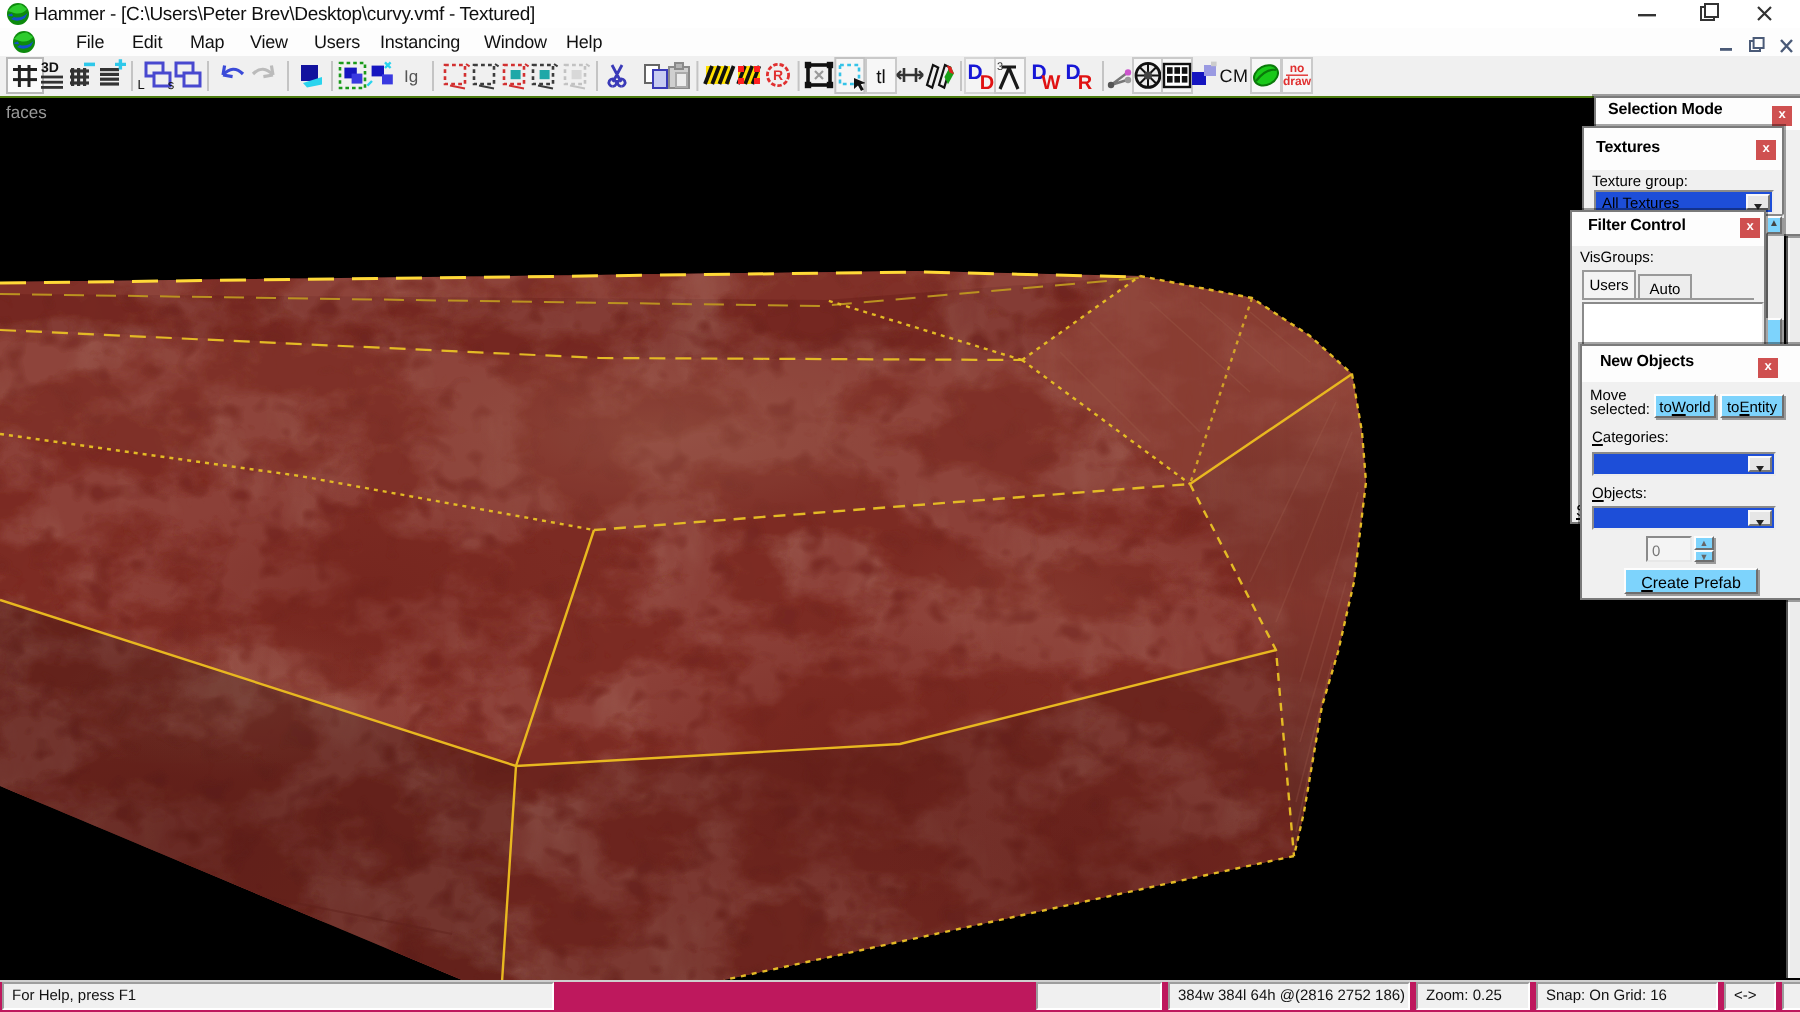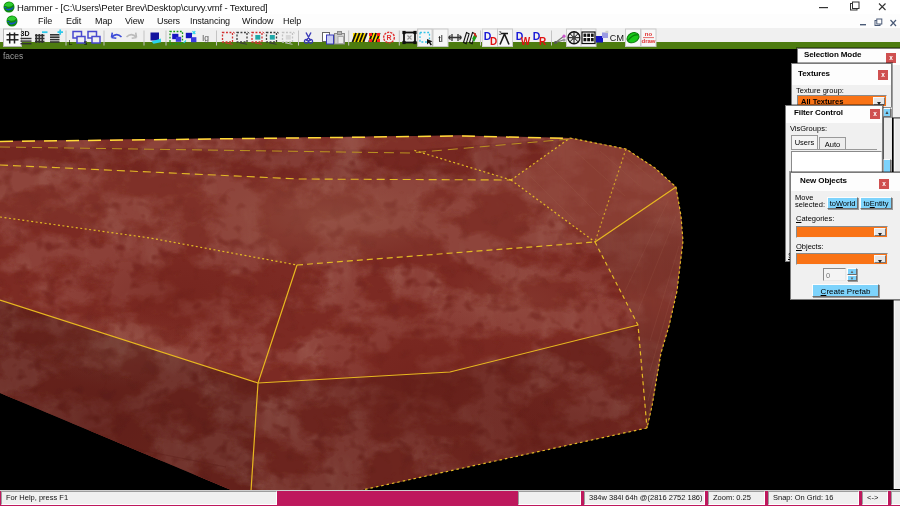--- a/index.html
+++ b/index.html
@@ -7,35 +7,35 @@
   body { font-family:"Liberation Sans", sans-serif; background:#000; position:relative; }
   #app { position:absolute; left:0; top:0; width:900px; height:506px; }
   
   #titlebar { position:absolute; left:0; top:0; width:900px; height:14px; background:#ffffff; }
   #titletext { position:absolute; left:17px; top:1.5px; font-size:9.5px; letter-spacing:-0.15px; color:#101010; white-space:nowrap; }
   .wbtn { position:absolute; top:0; color:#222; font-size:10px; }
   
   #menubar { position:absolute; left:0; top:14px; width:900px; height:14px; background:#fdfdfd; }
   .menuitem { position:absolute; top:2px; font-size:9px; letter-spacing:-0.1px; color:#111; }
   
-  #toolbar { position:absolute; left:0; top:28px; width:900px; height:21px; background:#f0f0f0; border-bottom:7px solid #4d7c0f; }
+  #toolbar { position:absolute; left:0; top:28px; width:900px; height:21px; background:#f0f0f0; border-bottom:1px solid #4d7c0f; }
   
   #viewport { position:absolute; left:0; top:50px; width:900px; height:440px; background:#000; }
   #camlabel { position:absolute; left:3px; top:51px; font-size:8.5px; color:#9a9a9a; }
   
   #statusbar { position:absolute; left:0; top:490px; width:900px; height:16px; background:#be185d; font-size:7.5px; color:#111;padding-left:36px; }
   .sseg { position:absolute; top:1px; height:14px; border:1px solid; border-color:#9d9d9d #fff #fff #9d9d9d; background:#f0f0f0; padding:1px 4px 0 4px; white-space:nowrap; overflow:hidden; }
   
   .panel { position:absolute; background:#f0f0f0; border:1px solid #7a7a7a; box-shadow:0 0 0 1px rgba(0,0,0,0.35); }
   .ptitle { position:absolute; left:0; top:0; right:0; height:17px; background:#fdfdfd; }
   .ptext { position:absolute; left:9px; top:2px; font-size:8px; font-weight:bold; letter-spacing:-0.1px; color:#000; }
   .pclose { position:absolute; width:10px; height:10px; background:#cf5050; color:#fff; font-size:6.5px; text-align:center; line-height:10px; font-weight:bold; }
   .lbl { position:absolute; font-size:7.5px; color:#000; white-space:nowrap; }
   .sunken { position:absolute; border:1px solid; border-color:#8a8a8a #e8e8e8 #e8e8e8 #8a8a8a; background:#f2f2f2; }
-  .combo  { position:absolute; border:1px solid; border-color:#8a8a8a #ececec #ececec #8a8a8a; background:#f97316;font-weight:bold; }
+  .combo  { position:absolute; border:1px solid; border-color:#8a8a8a #ececec #ececec #8a8a8a; background:#1d4ed8; }
   .carrow { position:absolute; right:1px; top:1px; bottom:1px; width:12px; background:#e6e6e6; border:1px solid; border-color:#f8f8f8 #777 #777 #f8f8f8; }
   .carrow:after { content:""; position:absolute; left:3px; top:4px; border:2.5px solid transparent; border-top:3px solid #222; }
   .btn { position:absolute; background:#7dd3fc; border:1px solid; border-color:#fdfdfd #6e6e6e #6e6e6e #fdfdfd; box-shadow:1px 1px 0 #9a9a9a; font-size:7.5px; text-align:center; color:#000; }
   u { text-decoration:underline; }
 </style>
 </head>
 <body>
 <div id="app">
 
   <div id="titlebar">

